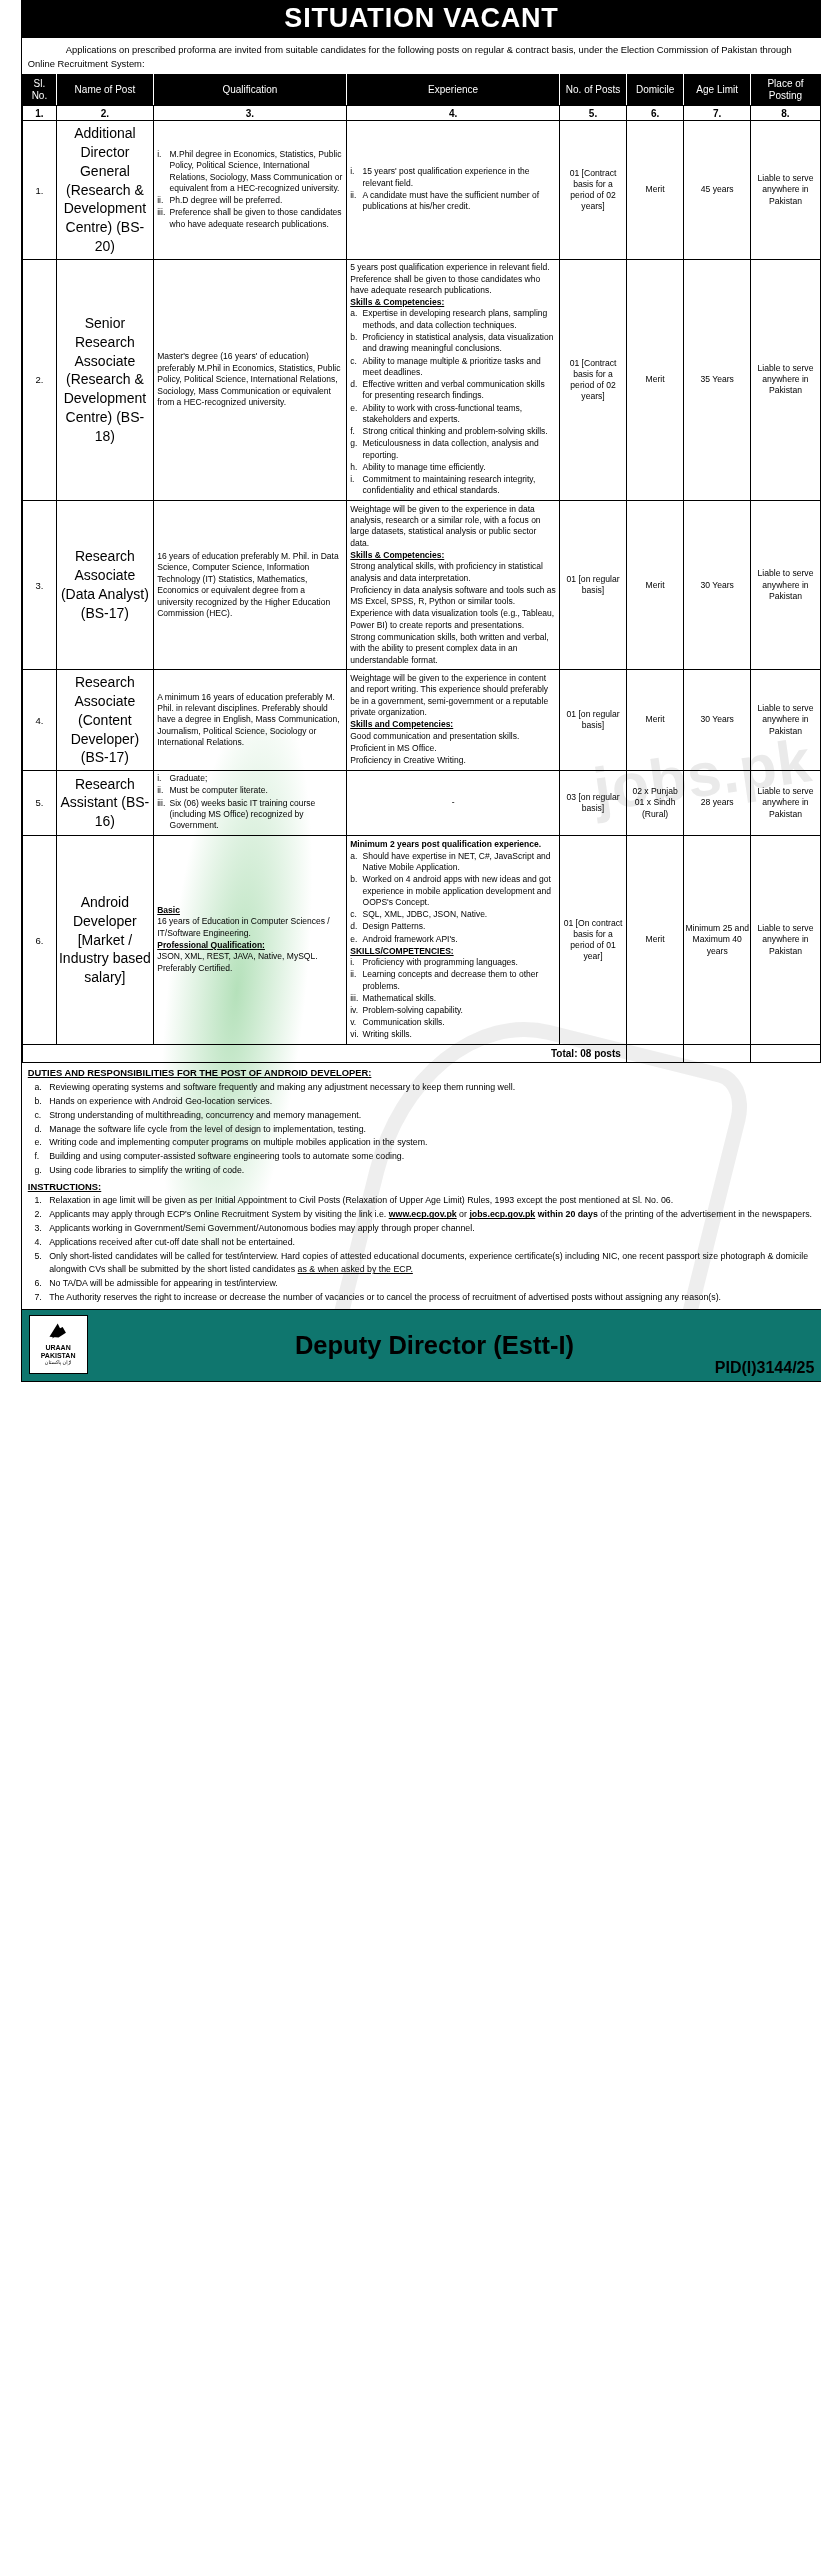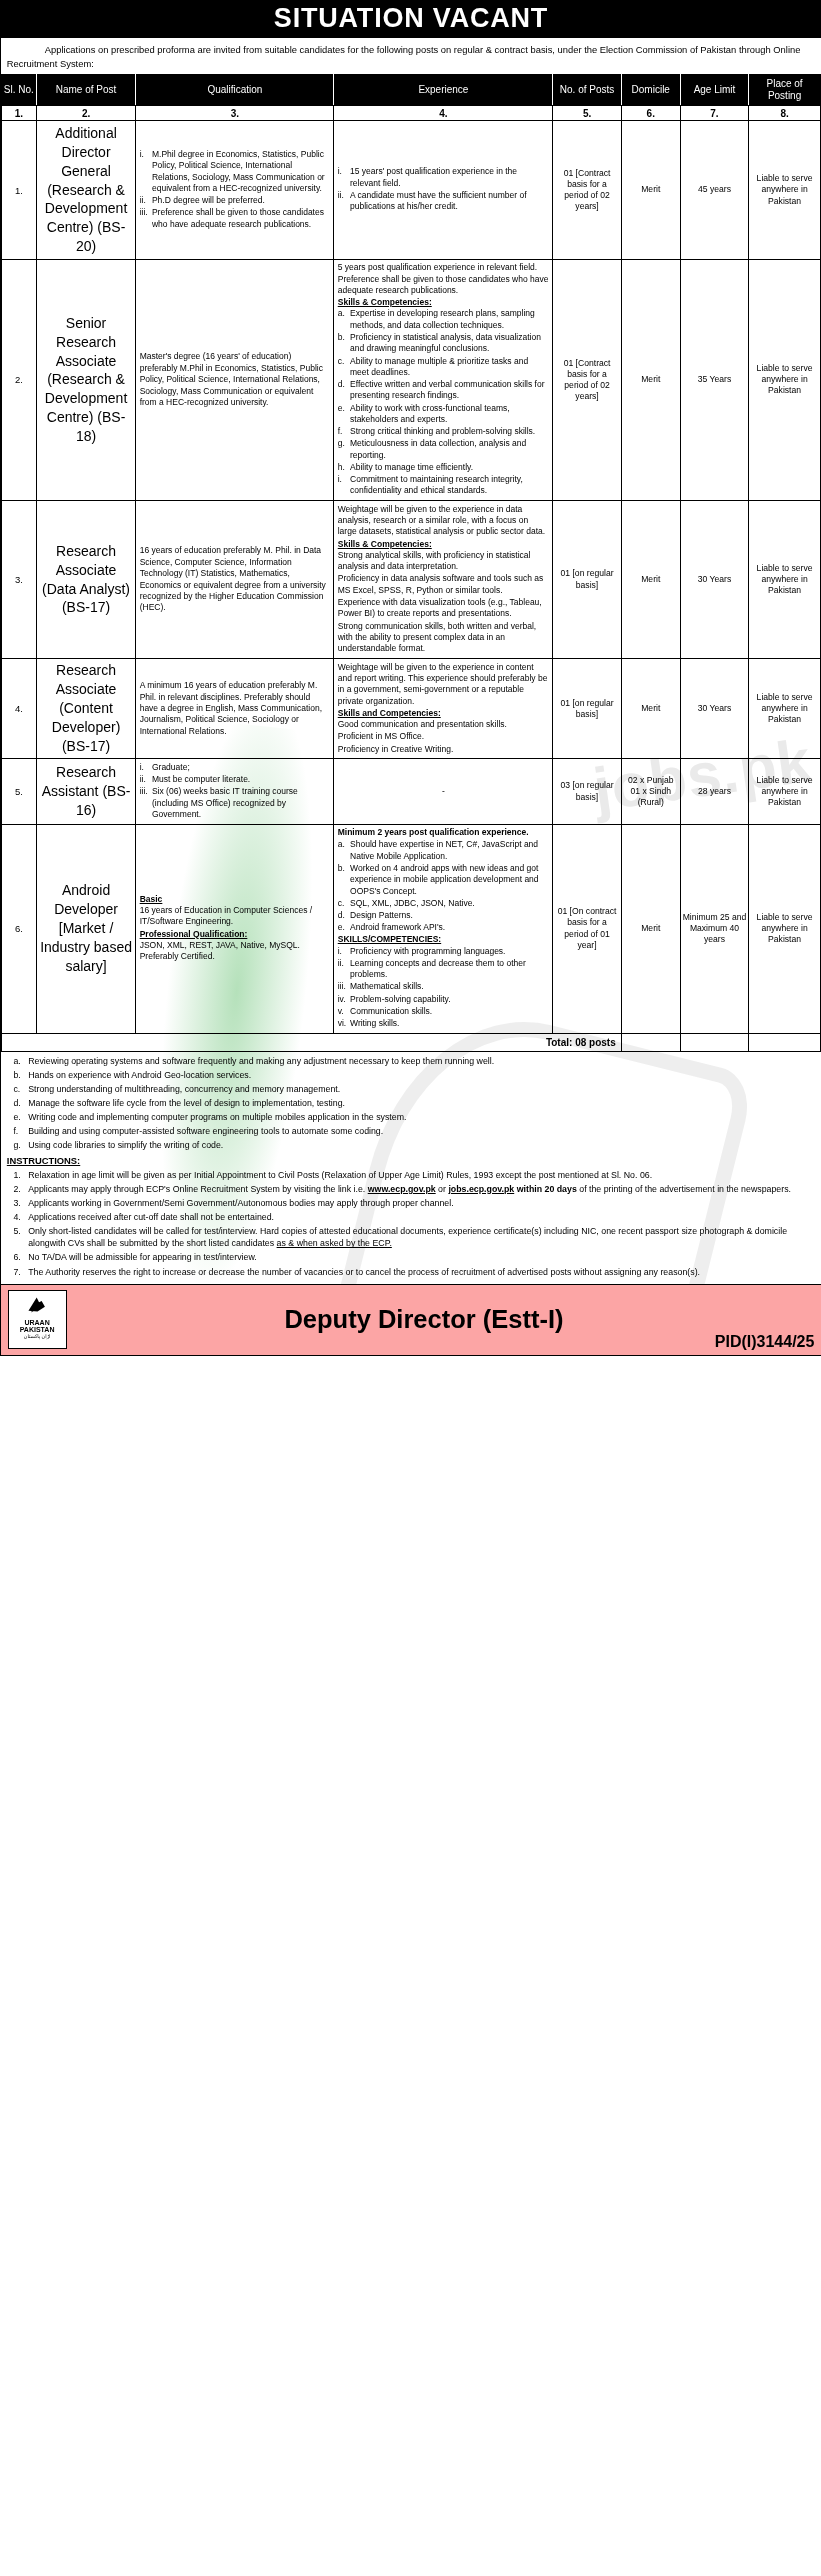--- a/index.html
+++ b/index.html
@@ -26,21 +26,21 @@
     position:absolute; right:10px; top:740px;
     font-size:61px; font-weight:bold; color:rgba(150,150,150,.20);
     letter-spacing:0.8px; transform:rotate(-8deg);
     font-family:"Liberation Sans", sans-serif; white-space:nowrap;
   }
   .wm-shape {
     position:absolute; left:353px; top:1027px; width:353px; height:460px;
     border:15px solid rgba(170,170,170,.20); border-radius:40% 10% 45% 15%;
     transform:rotate(14deg);
   }
-  .content { position:relative; z-index:1; }
+  .content { position:relative; z-index:1;padding-left:21px; }
 
   
   .banner {
     background:#000; color:#fff; text-align:center;
     font-size:27px; font-weight:bold; letter-spacing:0.8px;
     padding:4.1px 0 5.8px 0; line-height:1.05;
     font-family:"Liberation Sans", sans-serif;
   }
   .frame { border:1.6px solid #000; border-top:none; padding:0; background:transparent; }
 
@@ -83,21 +83,21 @@
   .lst { margin:0; padding:0; list-style:none; }
   .lst > li { display:flex; gap:0; margin-bottom:1.2px; }
   .lst > li > .mk { flex:0 0 21.4px; padding-left:6.6px; }
   .lst > li > .tx { flex:1 1 auto; }
   .instr { padding:0 5.8px 4.1px 5.8px; font-size:8.8px; line-height:1.46; }
   .u { text-decoration:underline; }
   .bu { font-weight:bold; text-decoration:underline; }
 
   
   .footer {
-    border-top:1.6px solid #000; background:#fca5a5;
+    border-top:1.6px solid #000; background:#0f766e;
     display:flex; align-items:center; padding:5px 6.6px 6.6px 6.6px; position:relative;
   }
   .logo {
     width:59px; height:59px; border:1.6px solid #000; background:#fff;
     display:flex; flex-direction:column; align-items:center; justify-content:flex-start;
     padding:2.5px 1.6px; flex:0 0 auto;
   }
   .logo .mark { font-size:18px; line-height:1; margin:1.6px 0 0.8px 0; }
   .logo .l1 { font-size:7px; font-weight:bold; line-height:1.05; }
   .logo .l2 { font-size:7px; font-weight:bold; line-height:1.05; }
@@ -381,20 +381,21 @@
           <tr>
             <td class="total" colspan="5">Total: 08 posts</td>
             <td>&nbsp;</td>
             <td>&nbsp;</td>
             <td>&nbsp;</td>
           </tr>
         </tbody>
       </table>
 
       <div class="duties">
+        <span class="sec-title">DUTIES AND RESPONSIBILITIES FOR THE POST OF ANDROID DEVELOPER:</span>
         <ul class="lst">
           <li>
               <span class="mk">a.</span>
               <span class="tx">Reviewing operating systems and software frequently and making any adjustment necessary to keep them running well.</span>
             </li>
           <li>
               <span class="mk">b.</span>
               <span class="tx">Hands on experience with Android Geo-location services.</span>
             </li>
           <li>

